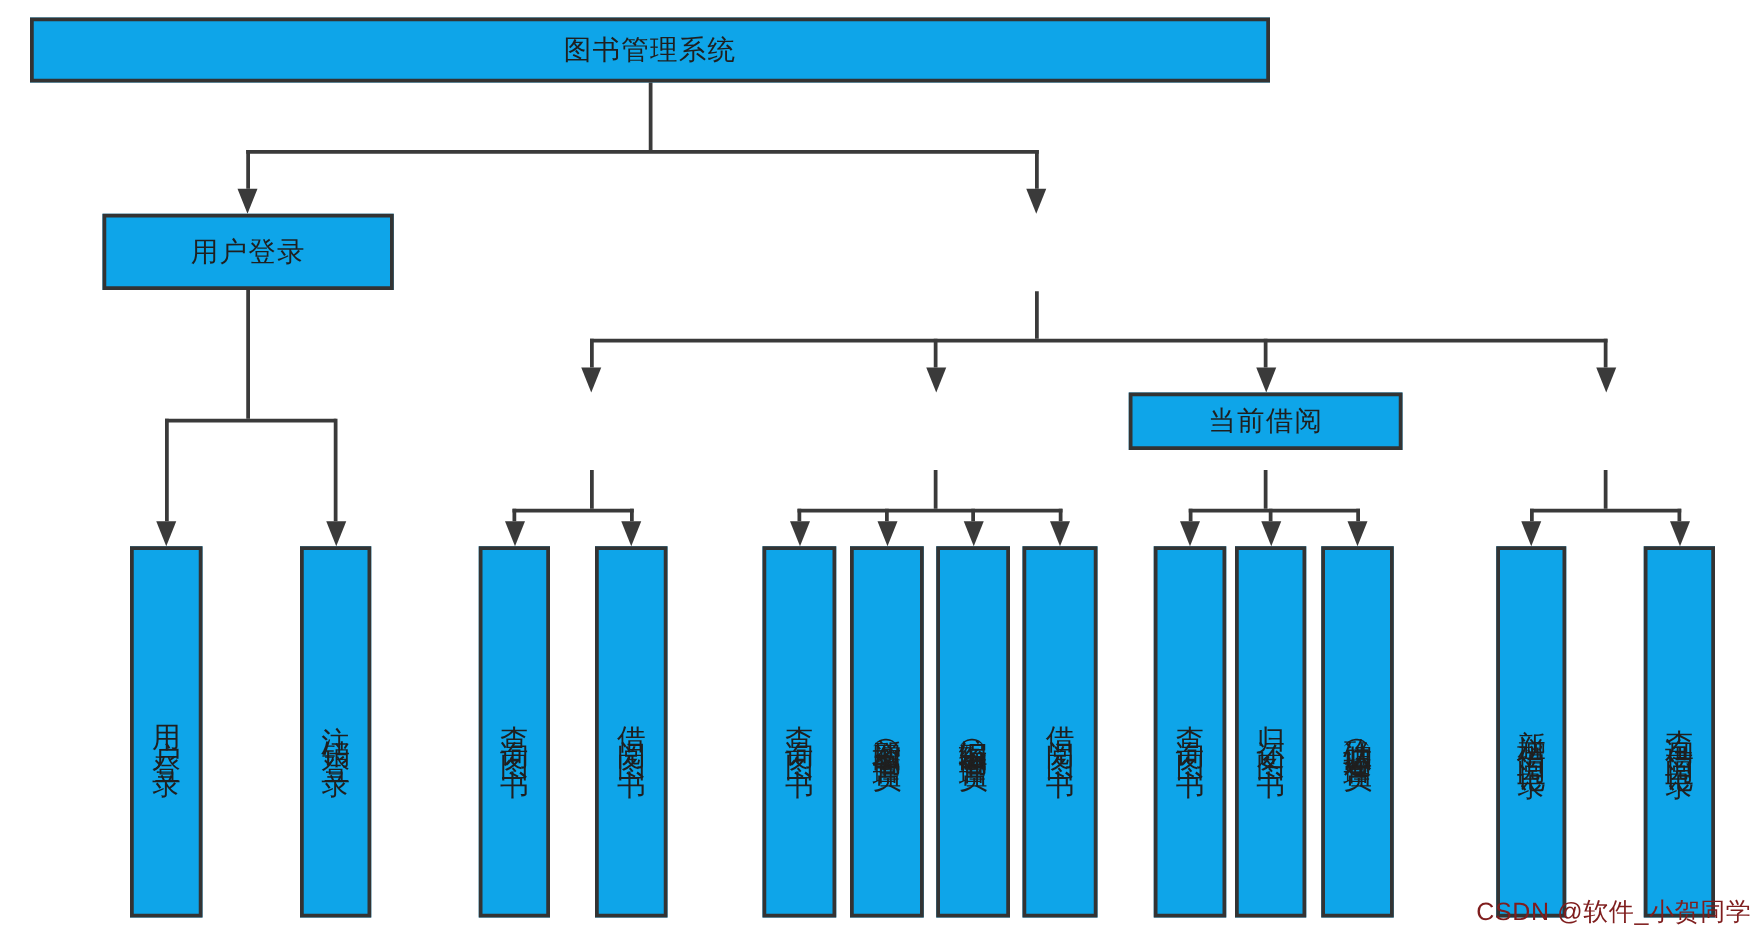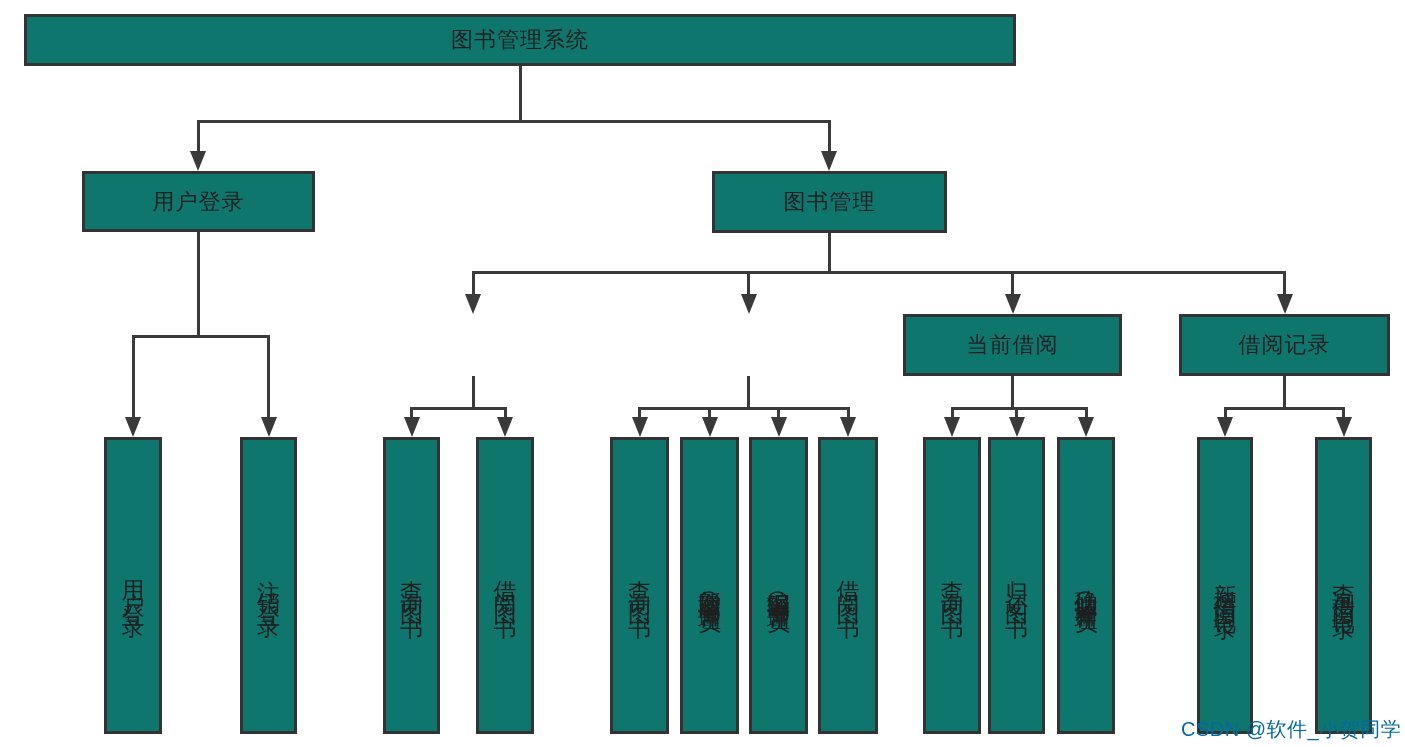--- a/index.html
+++ b/index.html
@@ -8,21 +8,21 @@
     width:1405px;height:747px;
     background:#ffffff;
     font-family:"Liberation Sans","DejaVu Sans",sans-serif;
     color:#1f1f1f;
     overflow:hidden;
   }
   .box{
     position:absolute;
     box-sizing:border-box;
     border:3px solid #333333;
-    background:#0f766e;
+    background:#0ea5e9;
     display:flex;
     align-items:center;
     justify-content:center;
   }
   .box.h{font-size:22px;letter-spacing:1px;}
   .vtext{
     writing-mode:vertical-rl;
     text-orientation:mixed;
     font-size:23px;
     line-height:1;
@@ -36,21 +36,21 @@
   .arrow{
     position:absolute;width:0;height:0;
     border-left:8px solid transparent;
     border-right:8px solid transparent;
     border-top:20px solid #3a3a3a;
   }
   .watermark{
     position:absolute;
     left:1181px;top:716px;
     font-size:20px;
-    color:#0369a1;
+    color:#7f1d1d;
     letter-spacing:0.5px;
     z-index:10;
     white-space:nowrap;
   }
 </style>
 </head>
 <body>
 
 <div class="canvas">
 
@@ -61,47 +61,41 @@
   <div class="vl" style="left:518.5px;top:66px;height:54px"></div>
   <div class="hl" style="left:197px;top:120px;width:634px"></div>
   <div class="vl" style="left:197px;top:120px;height:31px"></div>
   <div class="arrow" style="left:190px;top:151px"></div>
   <div class="vl" style="left:828px;top:120px;height:31px"></div>
   <div class="arrow" style="left:821px;top:151px"></div>
 
   <div class="box h" style="left:82px;top:171px;width:233px;height:61px">
     <span>用户登录</span>
   </div>
-  <div class="box h" style="left:712px;top:171px;width:235px;height:62px">
-    <span>图书管理</span>
-  </div>
 
   <div class="vl" style="left:197px;top:232px;height:103px"></div>
   <div class="hl" style="left:131.5px;top:335px;width:137.5px"></div>
   <div class="vl" style="left:131.5px;top:335px;height:82px"></div>
   <div class="arrow" style="left:125px;top:417px"></div>
   <div class="vl" style="left:267px;top:335px;height:82px"></div>
   <div class="arrow" style="left:260.5px;top:417px"></div>
 
   <div class="vl" style="left:828px;top:233px;height:38px"></div>
   <div class="hl" style="left:471.5px;top:271px;width:814px"></div>
   <div class="vl" style="left:471.5px;top:271px;height:23px"></div>
   <div class="arrow" style="left:465px;top:294px"></div>
   <div class="vl" style="left:747px;top:271px;height:23px"></div>
   <div class="arrow" style="left:740.5px;top:294px"></div>
   <div class="vl" style="left:1011px;top:271px;height:23px"></div>
   <div class="arrow" style="left:1004.5px;top:294px"></div>
   <div class="vl" style="left:1283px;top:271px;height:23px"></div>
   <div class="arrow" style="left:1276.5px;top:294px"></div>
 
-  <div class="box h" style="left:903px;top:314px;width:219px;height:62px">
+  <div class="box h" style="left:903px;top:314px;width:219px;height:46px">
     <span>当前借阅</span>
-  </div>
-  <div class="box h" style="left:1179px;top:314px;width:211px;height:62px">
-    <span>借阅记录</span>
   </div>
 
   <div class="vl" style="left:471.5px;top:376px;height:31px"></div>
   <div class="hl" style="left:410px;top:407px;width:96.5px"></div>
   <div class="vl" style="left:410px;top:407px;height:10px"></div>
   <div class="arrow" style="left:403.5px;top:417px"></div>
   <div class="vl" style="left:503.5px;top:407px;height:10px"></div>
   <div class="arrow" style="left:497px;top:417px"></div>
 
   <div class="vl" style="left:747px;top:376px;height:31px"></div>

